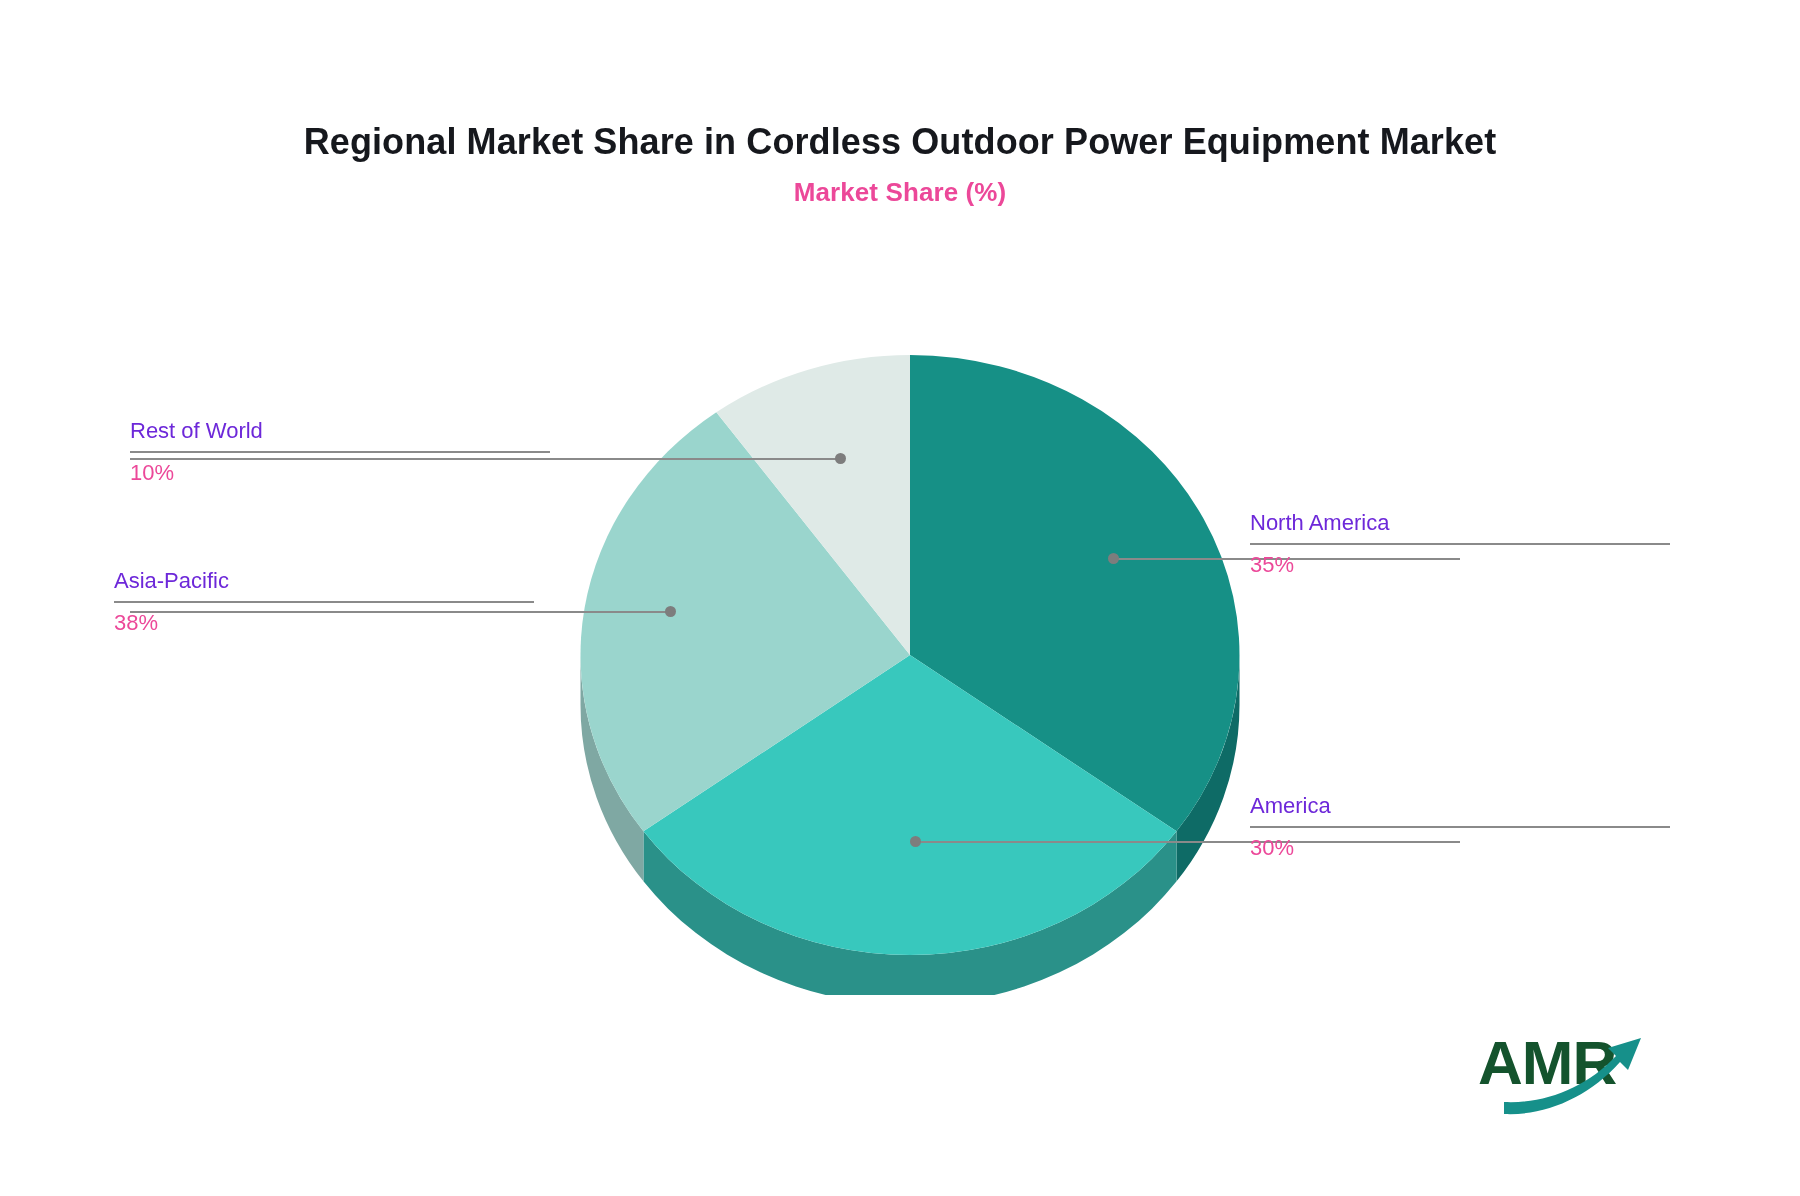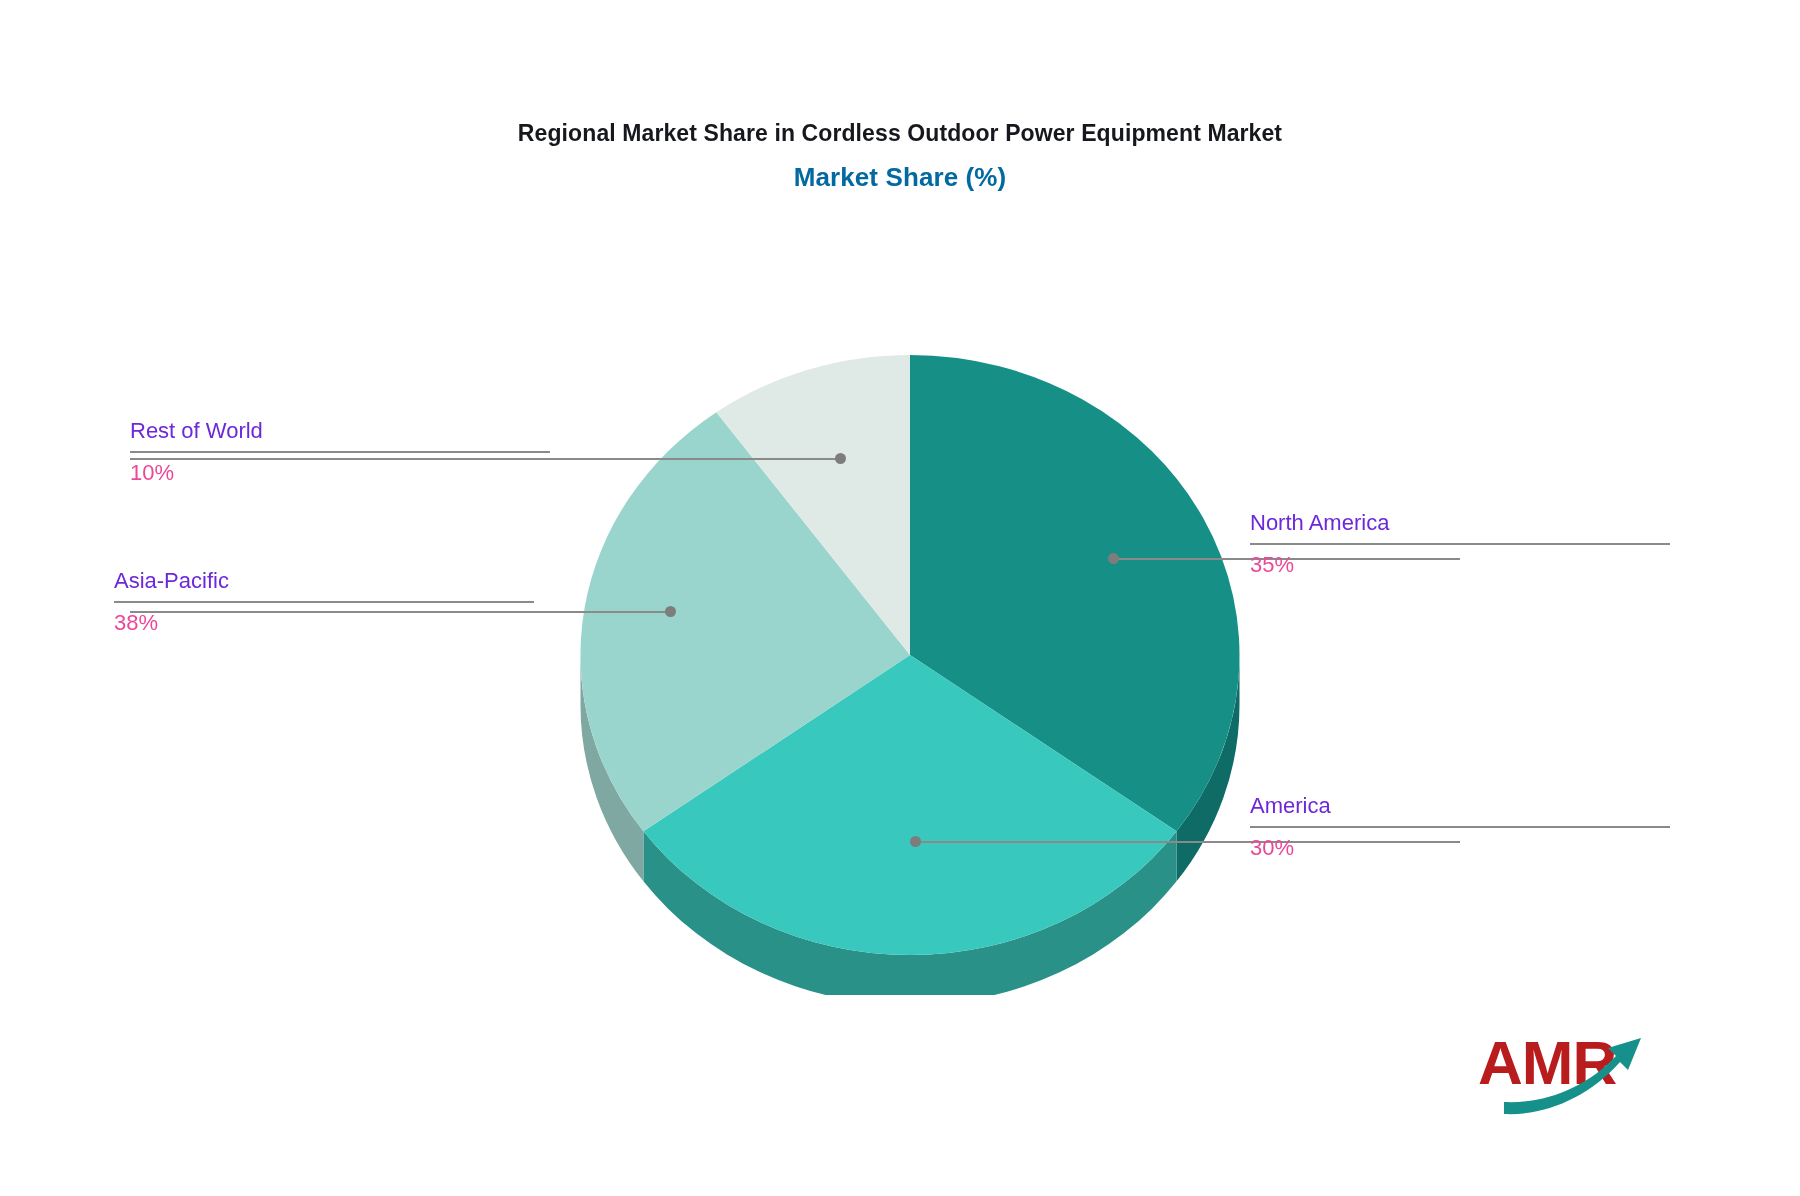--- a/index.html
+++ b/index.html
@@ -24,31 +24,31 @@
   
   .title-block {
     position: absolute;
     top: 120px;
     left: 0;
     width: 1800px;
     text-align: center;
     pointer-events: none;
   }
   .chart-title {
-    font-size: 23px;
+    font-size: 36px;
     font-weight: bold;
     color: #16181d;
     letter-spacing: 0.1px;
     line-height: 1.2;
   }
   .chart-subtitle {
     margin-top: 14px;
     font-size: 26px;
     font-weight: bold;
-    color: #0369a1;
+    color: #ec4899;
     letter-spacing: 0.1px;
   }
 
   
   .callout {
     position: absolute;
     width: 420px;
   }
   .callout .cl-name {
     font-size: 22px;
@@ -96,21 +96,21 @@
     top: 1026px;
     width: 190px;
     height: 92px;
   }
   .logo-text {
     position: absolute;
     left: 0;
     top: 6px;
     font-size: 62px;
     font-weight: bold;
-    color: #b91c1c;
+    color: #14532d;
     letter-spacing: -1px;
     line-height: 1;
   }
 </style>
 </head>
 <body>
 
 <div class="canvas">
 
   <div class="title-block">

